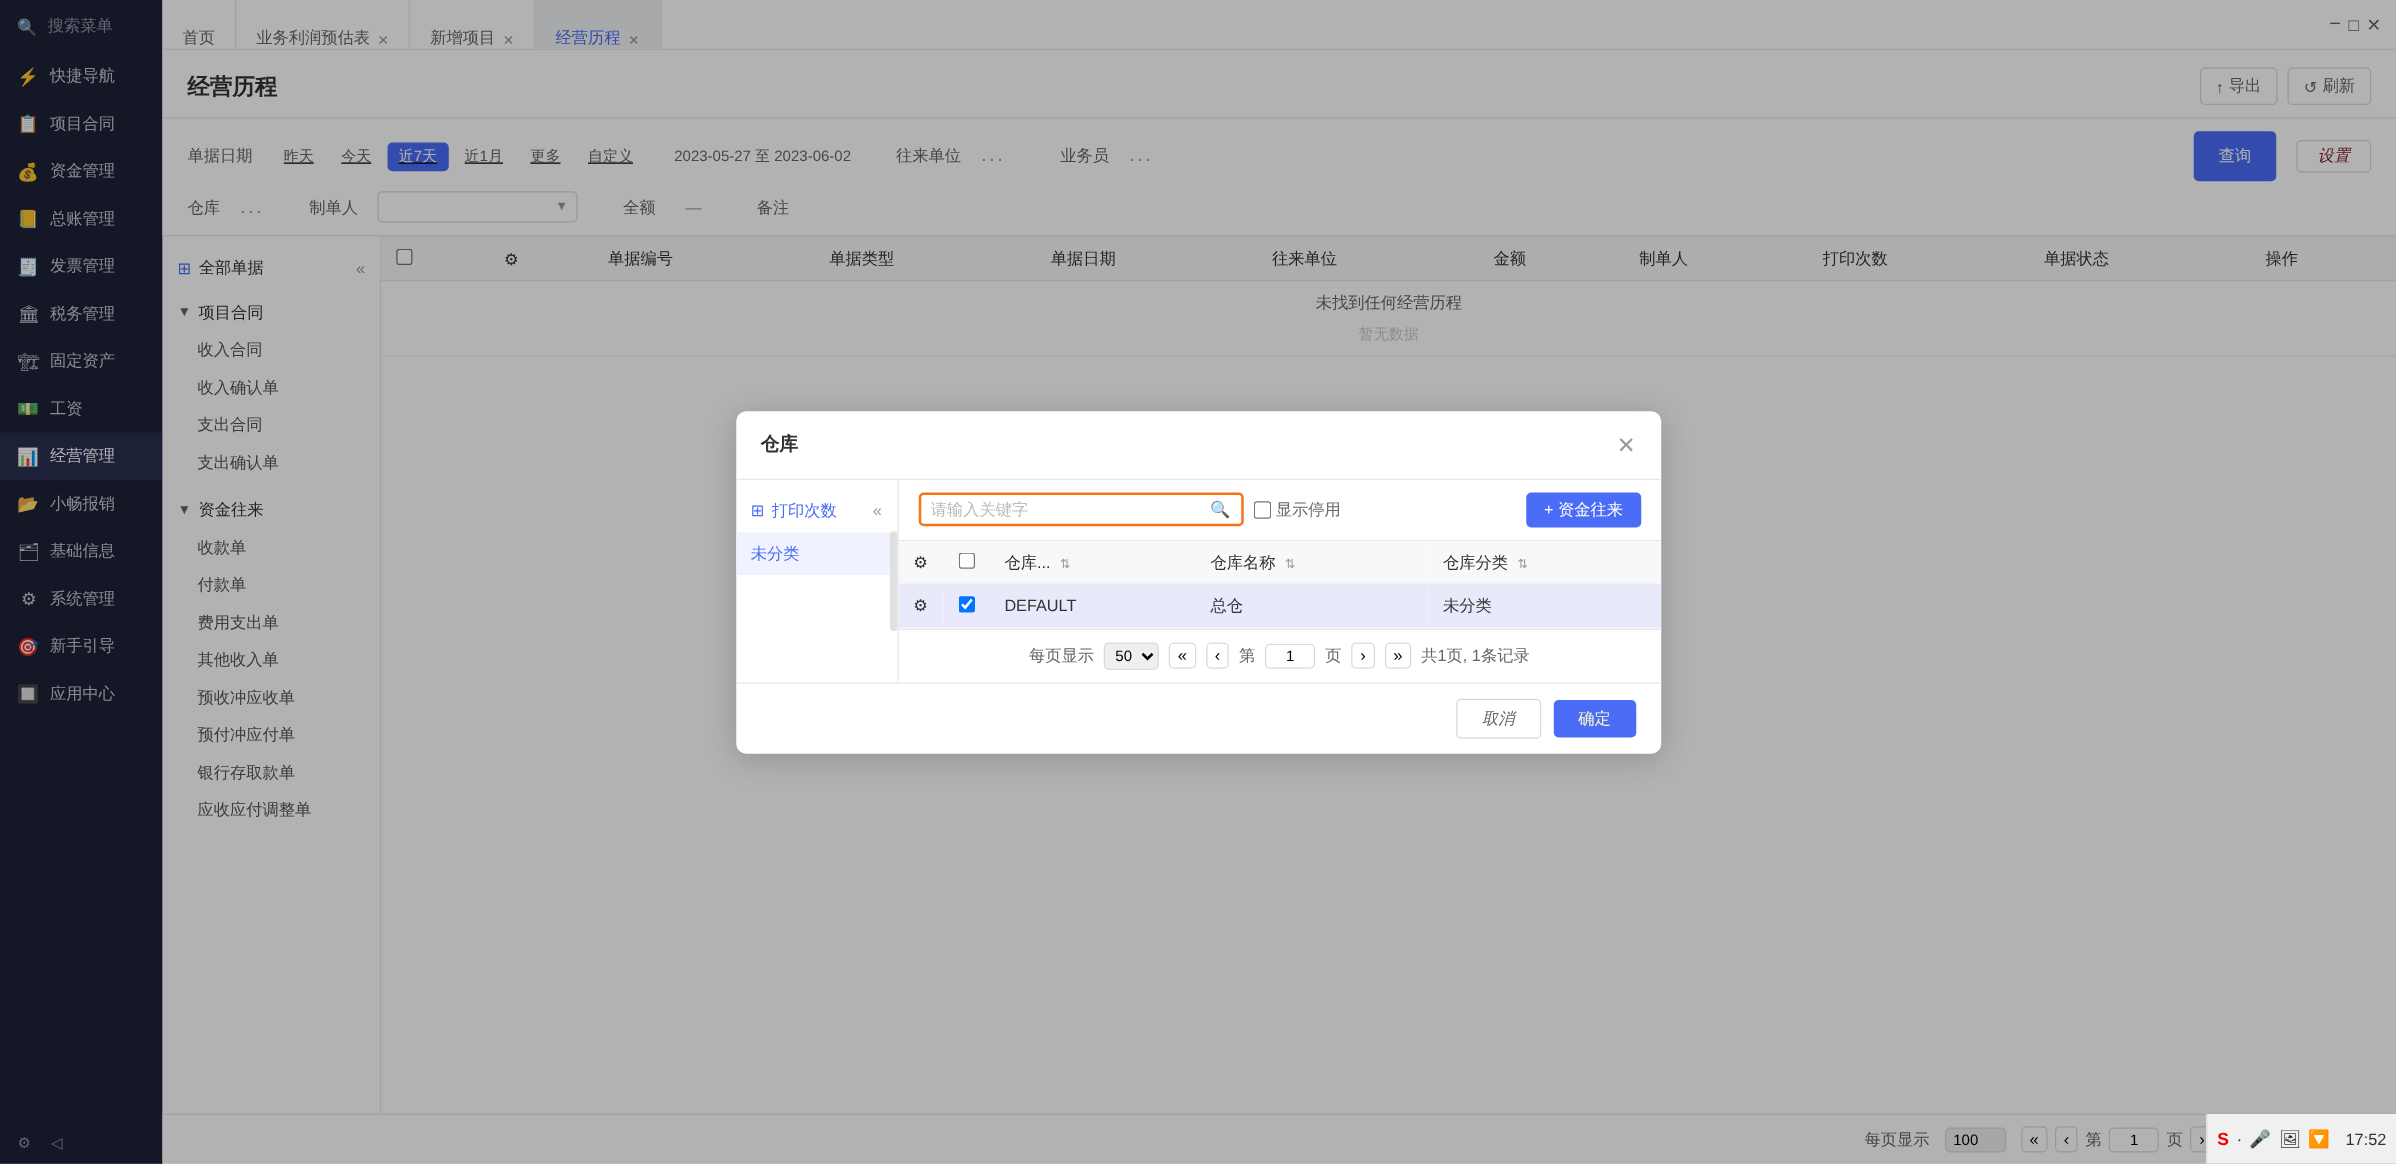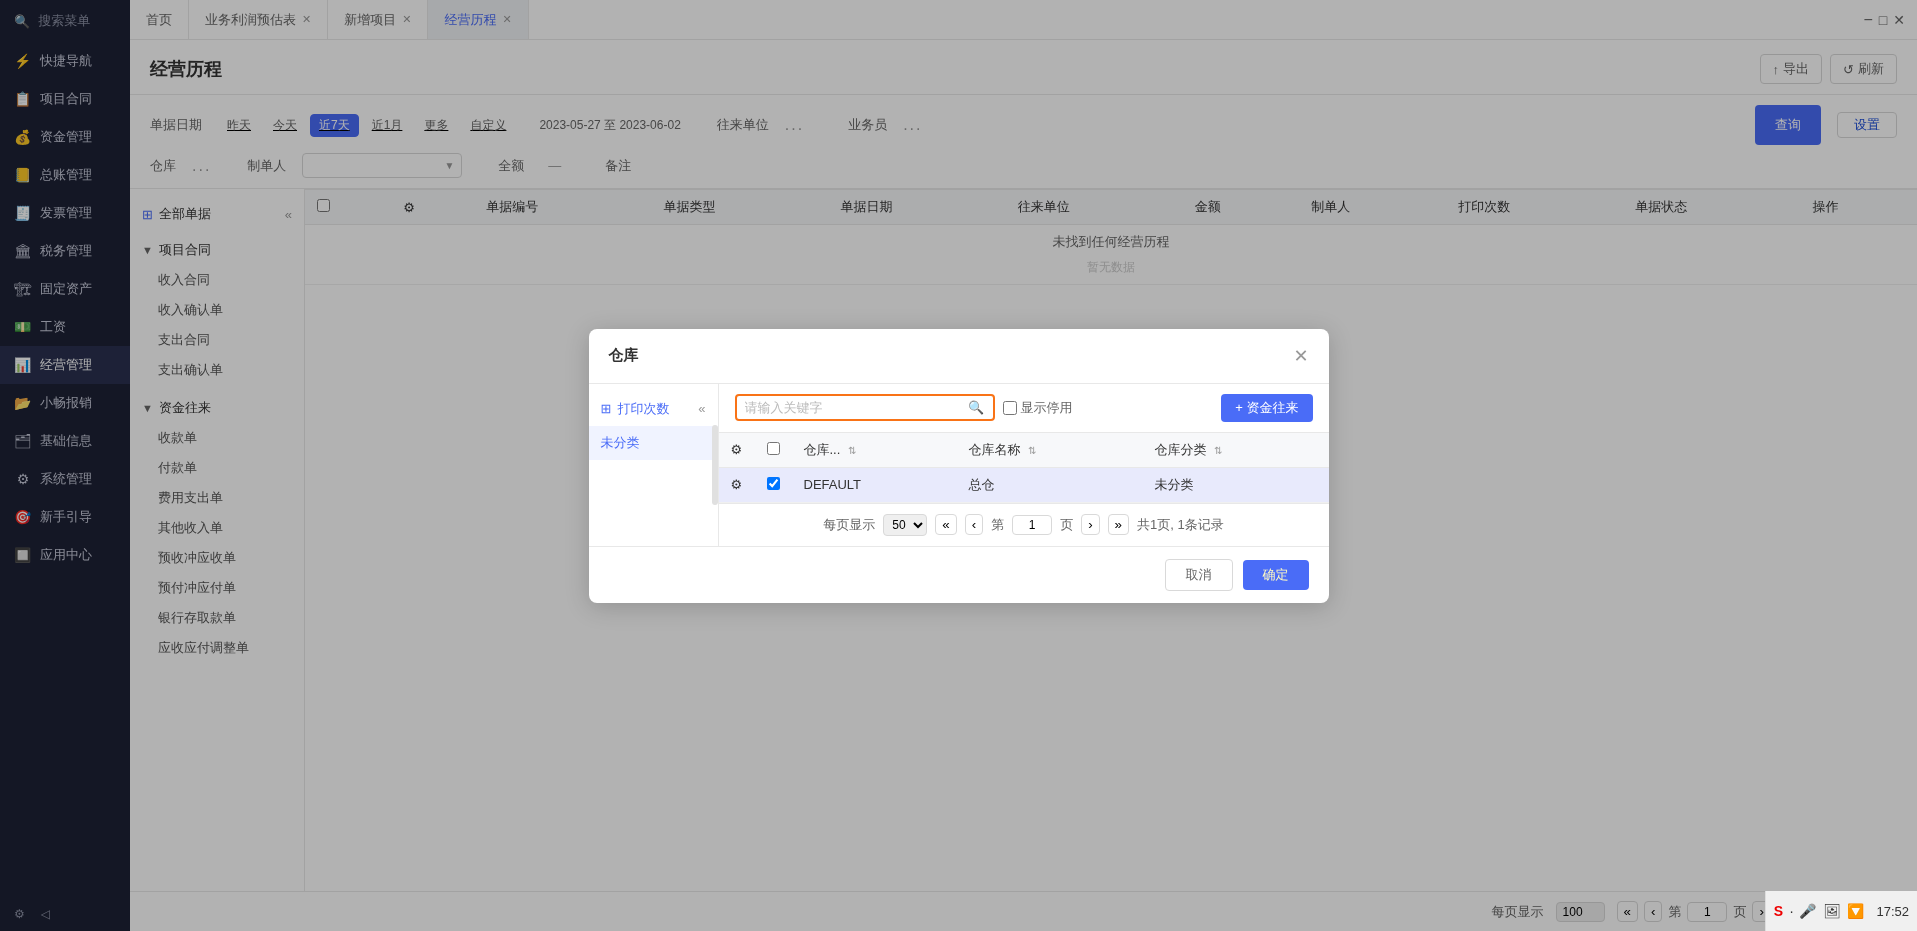--- a/index.html
+++ b/index.html
@@ -31,21 +31,21 @@
     }
 
     
     .tab-bar {
       height: 40px; background: #fff; display: flex; align-items: center;
       border-bottom: 1px solid #e8e8e8; padding: 0 0; flex-shrink: 0;
       justify-content: space-between;
     }
     .tab-bar-left { display: flex; align-items: center; height: 100%; }
     .tab {
-      height: 100%; padding: 0 16px; display: flex; align-items: center; gap: 6px;
+      height: 100%; padding: 0 16px; display: flex; align-items: flex-end; gap: 6px;
       cursor: pointer; font-size: 13px; color: #666; border-right: 1px solid #e8e8e8; white-space: nowrap;
     }
     .tab.active { background: #f0f2f5; color: #4a6cf7; font-weight: 500; }
     .tab .close-icon { font-size: 11px; color: #999; cursor: pointer; }
     .tab-bar-right { display: flex; align-items: center; gap: 6px; padding-right: 12px; color: #666; font-size: 12px; }
 
     
     .page-header {
       padding: 14px 20px 10px; background: #fff; border-bottom: 1px solid #e8e8e8; flex-shrink: 0;
       display: flex; align-items: center; justify-content: space-between;
@@ -81,22 +81,22 @@
       min-width: 160px; appearance: none; position: relative;
     }
     .filter-select-wrap { position: relative; display: inline-flex; align-items: center; }
     .filter-select-wrap::after { content: '▼'; position: absolute; right: 8px; font-size: 10px; color: #999; pointer-events: none; }
     .filter-dots { color: #999; cursor: pointer; font-size: 16px; letter-spacing: 2px; }
     .btn-query {
       padding: 11px 20px; background: #4a6cf7; color: #fff; border: none; border-radius: 4px;
       font-size: 13px; cursor: pointer; margin-left: auto;
     }
     .btn-settings {
-      padding: 3px 16px; background: #fff; color: #1d4ed8; border: 1px solid #d9d9d9; border-radius: 4px;
-      font-size: 13px; cursor: pointer;
+      padding: 3px 16px; background: #fff; color: #7f1d1d; border: 1px solid #d9d9d9; border-radius: 4px;
+      font-size: 13px; cursor: pointer; font-style: italic;
     }
     .filter-row2 { display: flex; align-items: center; gap: 16px; }
 
     
     .content-area {
       display: flex; flex: 1; overflow: hidden;
     }
     .left-nav {
       width: 175px; background: #fff; border-right: 1px solid #e8e8e8;
       overflow-y: auto; flex-shrink: 0; padding: 8px 0;
@@ -217,21 +217,21 @@
     .modal-footer-pagination {
       padding: 10px 16px; border-top: 1px solid #e8e8e8; display: flex; align-items: center;
       justify-content: center; gap: 8px; font-size: 13px; color: #666; flex-shrink: 0;
     }
     .modal-footer-actions {
       padding: 12px 20px; border-top: 1px solid #e8e8e8; display: flex; align-items: center;
       justify-content: flex-end; gap: 10px; flex-shrink: 0;
     }
     .btn-cancel {
       padding: 6px 20px; background: #fff; border: 1px solid #d9d9d9; border-radius: 4px;
-      font-size: 13px; cursor: pointer; color: #666;
+      font-size: 13px; cursor: pointer; color: #666; font-style: italic;
     }
     .btn-confirm {
       padding: 6px 20px; background: #4a6cf7; color: #fef9c3; border: none; border-radius: 4px;
       font-size: 13px; cursor: pointer;
     }
 
     
     .tray-area {
       position: fixed; bottom: 0; right: 0; height: 40px;
       background: #f0f0f0; display: flex; align-items: center; padding: 0 8px;

